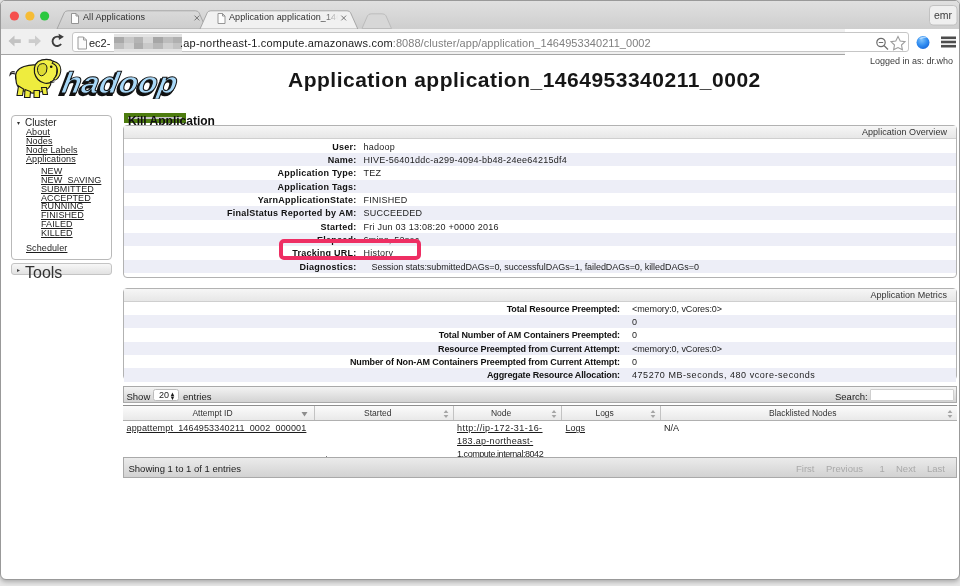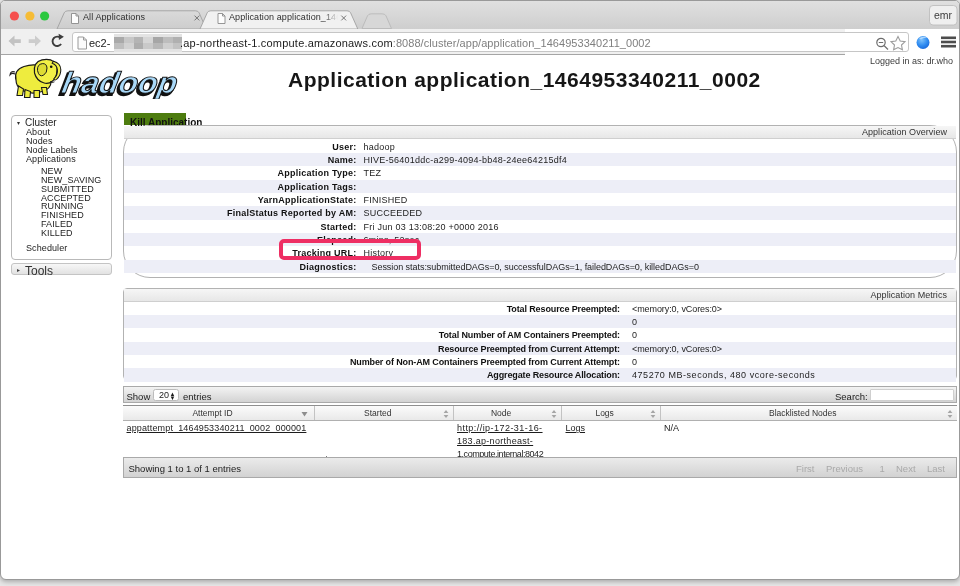--- a/index.html
+++ b/index.html
@@ -22,21 +22,21 @@
             background:#fff; border:1px solid #c6c6c6; border-radius:3px; }
   .urltext { position:absolute; top:4px; font-size:11px; color:#1b1b1b; white-space:pre; }
 
   
   #loggedin { position:absolute; top:55px; right:6px; font-size:9px; color:#3c3c3c; }
   #title { position:absolute; left:287px; top:67px; font-size:21px; font-weight:bold; color:#161616; letter-spacing:0.5px;}
 
   
   #nav { position:absolute; left:10px; top:114px; width:101px; height:145px;
          border:1px solid #b9b9b9; border-radius:4px; background:#fff; }
-  .navitem { position:absolute; font-size:9px; letter-spacing:0.1px; color:#1c1c1c; white-space:nowrap; }
+  .navitem { position:absolute; font-size:9px; letter-spacing:0.1px; color:#1c1c1c; text-decoration:underline; white-space:nowrap; }
   #tools { position:absolute; left:10px; top:261.5px; width:101px; height:12.5px;
            background:linear-gradient(#f7f7f7,#e2e2e2); border:1px solid #c4c4c4; border-radius:3px; }
 
   
   .tbl { position:absolute; left:122px; width:834px; background:#fff;
          border:1px solid #b2b2b2; border-radius:4px; }
   .thead { position:absolute; left:0; top:0; width:100%; height:12.5px;
            background:linear-gradient(#f6f6f6,#e7e7e7); border-bottom:1px solid #cfcfcf;
            font-size:9px; letter-spacing:0.05px; color:#333; }
   .thead span { position:absolute; right:9px; top:1px; }
@@ -235,27 +235,27 @@
     <div class="navitem" style="left:40px; top:182.7px;">SUBMITTED</div>
     <div class="navitem" style="left:40px; top:191.5px;">ACCEPTED</div>
     <div class="navitem" style="left:40px; top:200.2px;">RUNNING</div>
     <div class="navitem" style="left:40px; top:209px;">FINISHED</div>
     <div class="navitem" style="left:40px; top:217.7px;">FAILED</div>
     <div class="navitem" style="left:40px; top:226.5px;">KILLED</div>
     <div class="navitem" style="left:25px; top:242px;">Scheduler</div>
   </div>
   <div id="tools">
     <div class="abs" style="left:5px; top:2px; font-size:6px; color:#444;">▸</div>
-    <div class="abs" style="left:13px; top:0.5px; font-size:12px; color:#333;">Tools</div>
-  </div>
-
-  <div class="abs" style="left:123px; top:111.5px; width:61.5px; height:10.5px; background:#c6c6c6; border:6px solid #4d7c0f;
-       font-size:10px; font-weight:bold; color:#111; text-align:center; line-height:8.5px; white-space:nowrap;">Kill Application</div>
-
-  <div class="tbl t1" style="top:124px; height:153px;border-radius:27px;">
+    <div class="abs" style="left:13px; top:0.5px; font-size:16px; color:#333;">Tools</div>
+  </div>
+
+  <div class="abs" style="left:123px; top:111.5px; width:61.5px; height:10.5px; background:#c6c6c6; border:4px solid #4d7c0f;
+       font-size:12px; font-weight:bold; color:#111; text-align:center; line-height:8.5px; white-space:nowrap;">Kill Application</div>
+
+  <div class="tbl t1" style="top:124px; height:153px;">
     <div class="thead">
         <span>Application Overview</span>
       </div>
     <div class="row" style="top:13.5px;">
         <span class="rlabel">User:</span>
         <span class="rval">hadoop</span>
       </div>
     <div class="row odd" style="top:26.9px;">
         <span class="rlabel">Name:</span>
         <span class="rval">HIVE-56401ddc-a299-4094-bb48-24ee64215df4</span>

